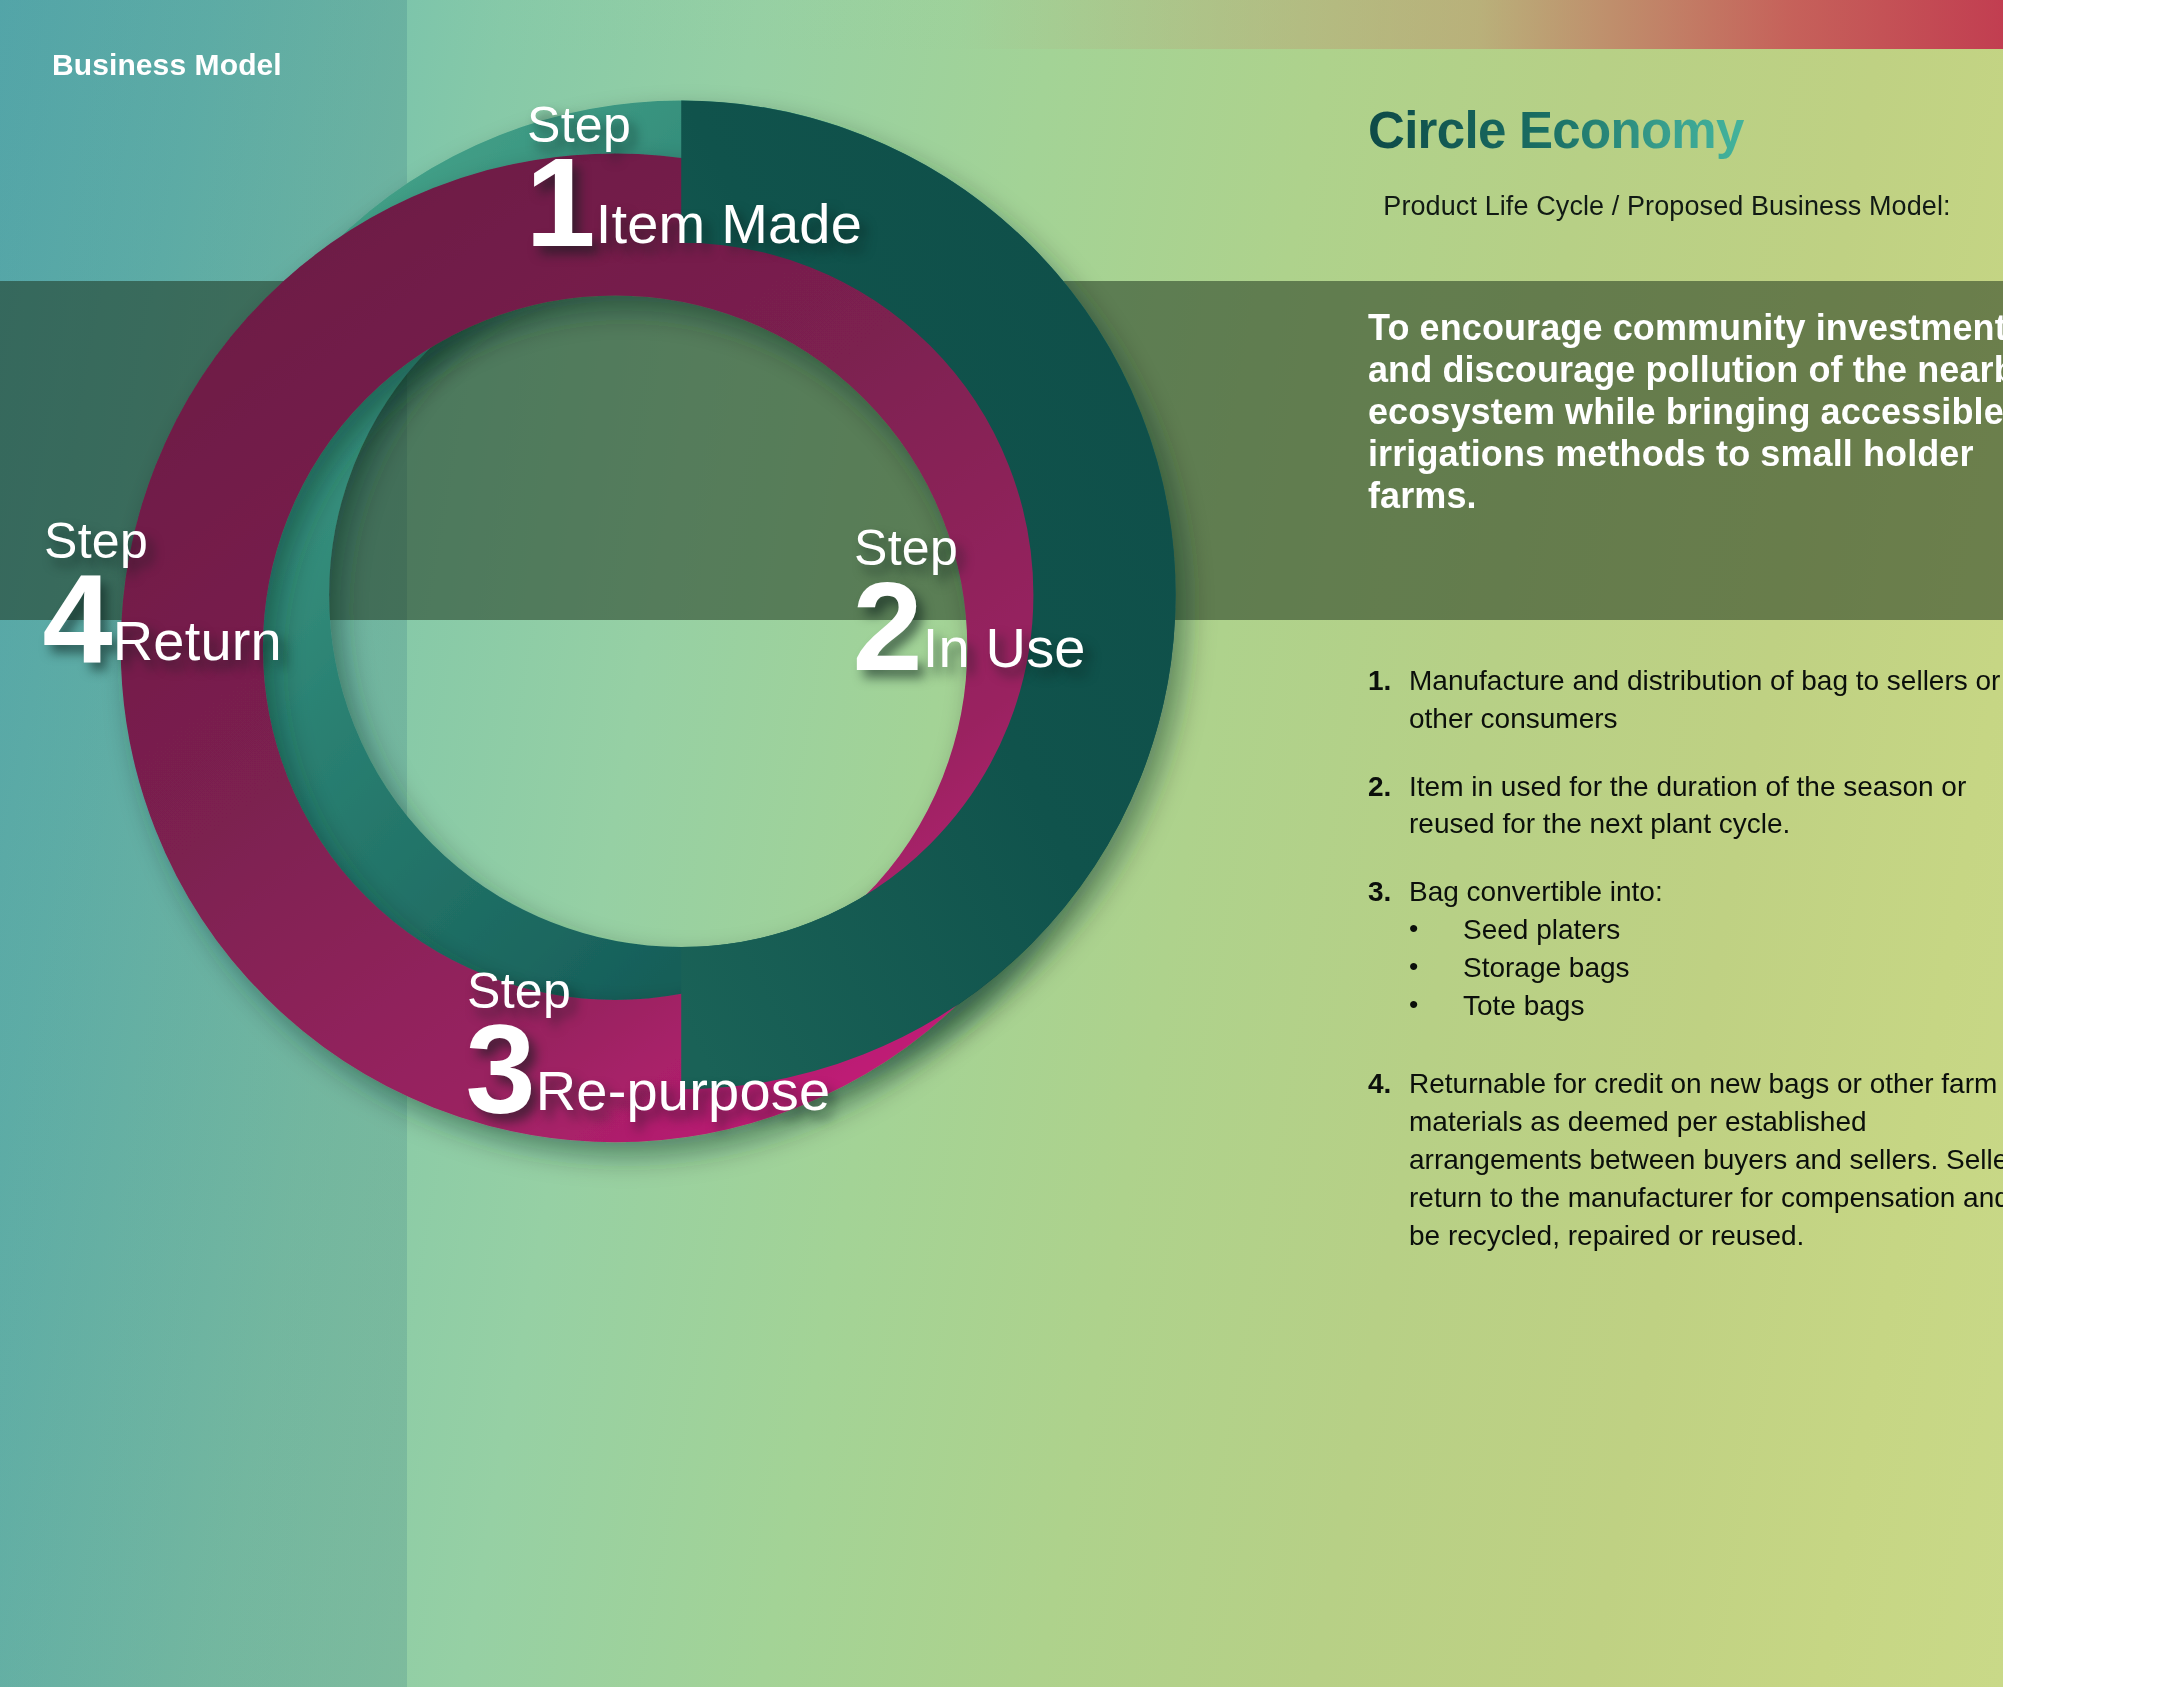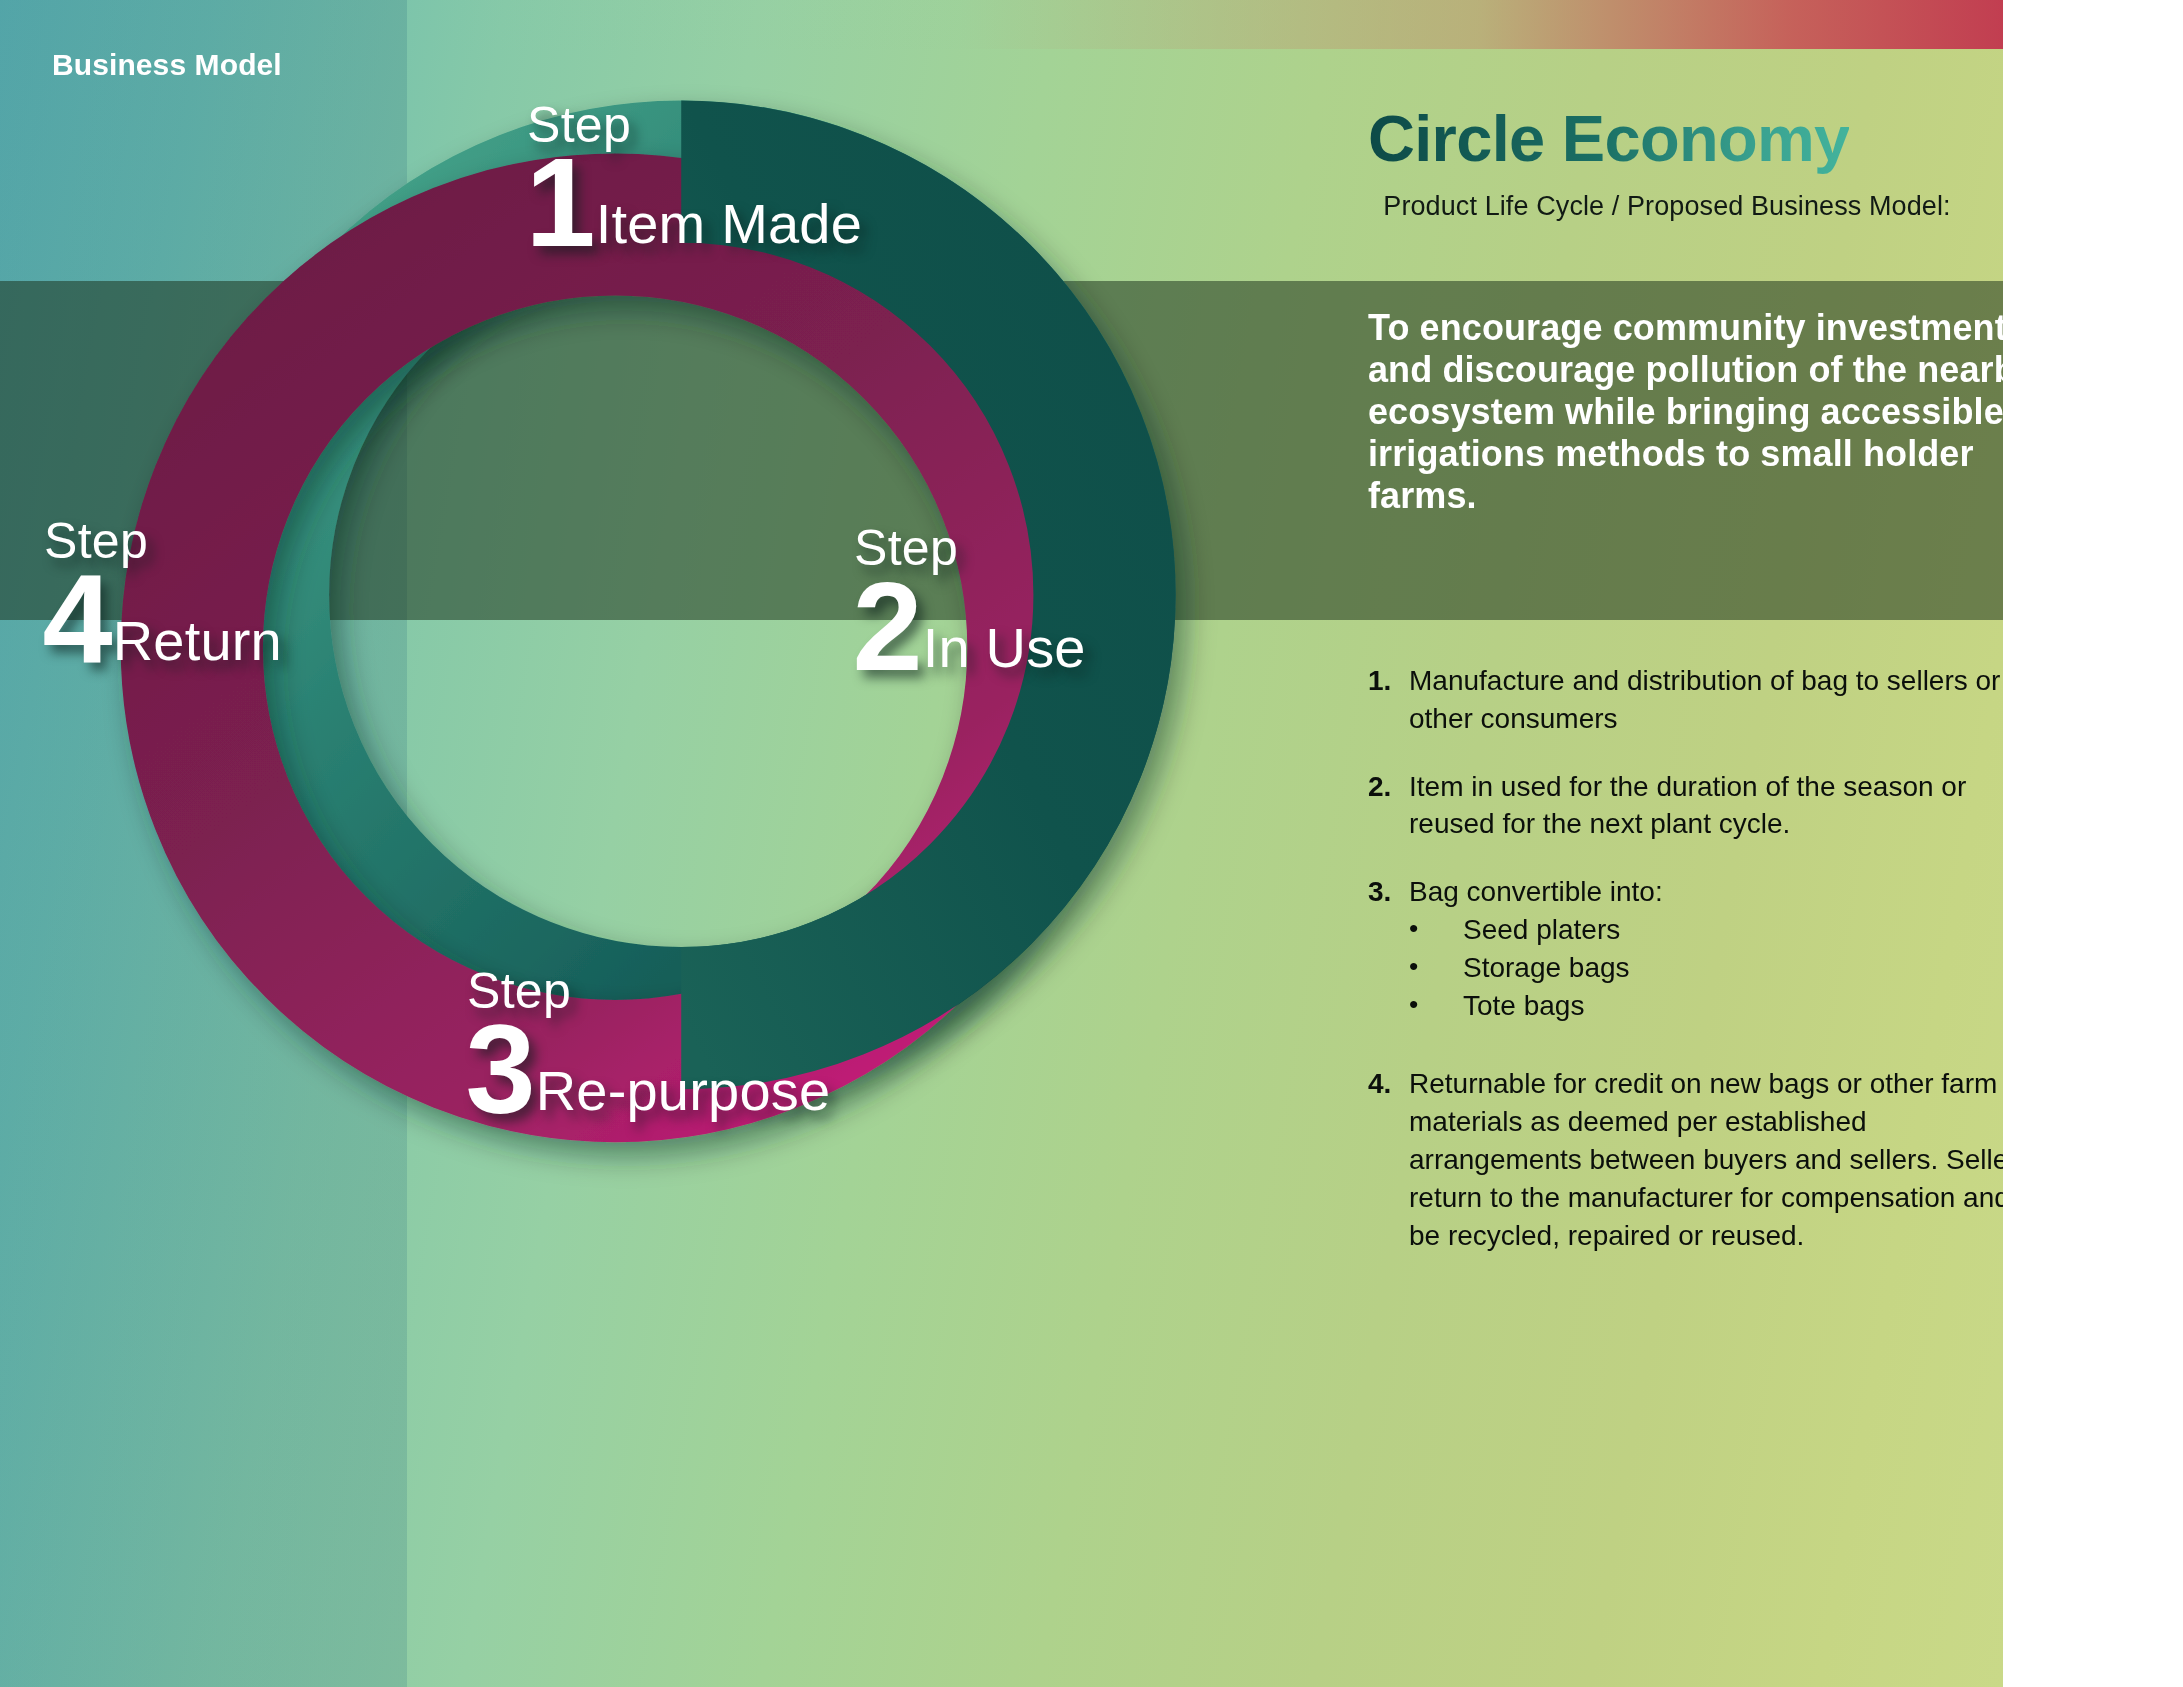--- a/index.html
+++ b/index.html
@@ -110,21 +110,21 @@
   }
 
   
   .right-col {
     position: absolute;
     left: 1368px; top: 0; width: 774px; height: 1687px;
   }
   .brand-title {
     position: absolute;
     left: 0; top: 101px;
-    font-size: 65px;
+    font-size: 51px;
     font-weight: 700;
     letter-spacing: -0.7px;
     background: linear-gradient(90deg, #0d4a47 0%, #1a6f64 48%, #3aa391 82%, #43b39c 100%);
     -webkit-background-clip: text;
     background-clip: text;
     color: transparent;
     -webkit-text-fill-color: transparent;
   }
   .brand-sub {
     position: absolute;

